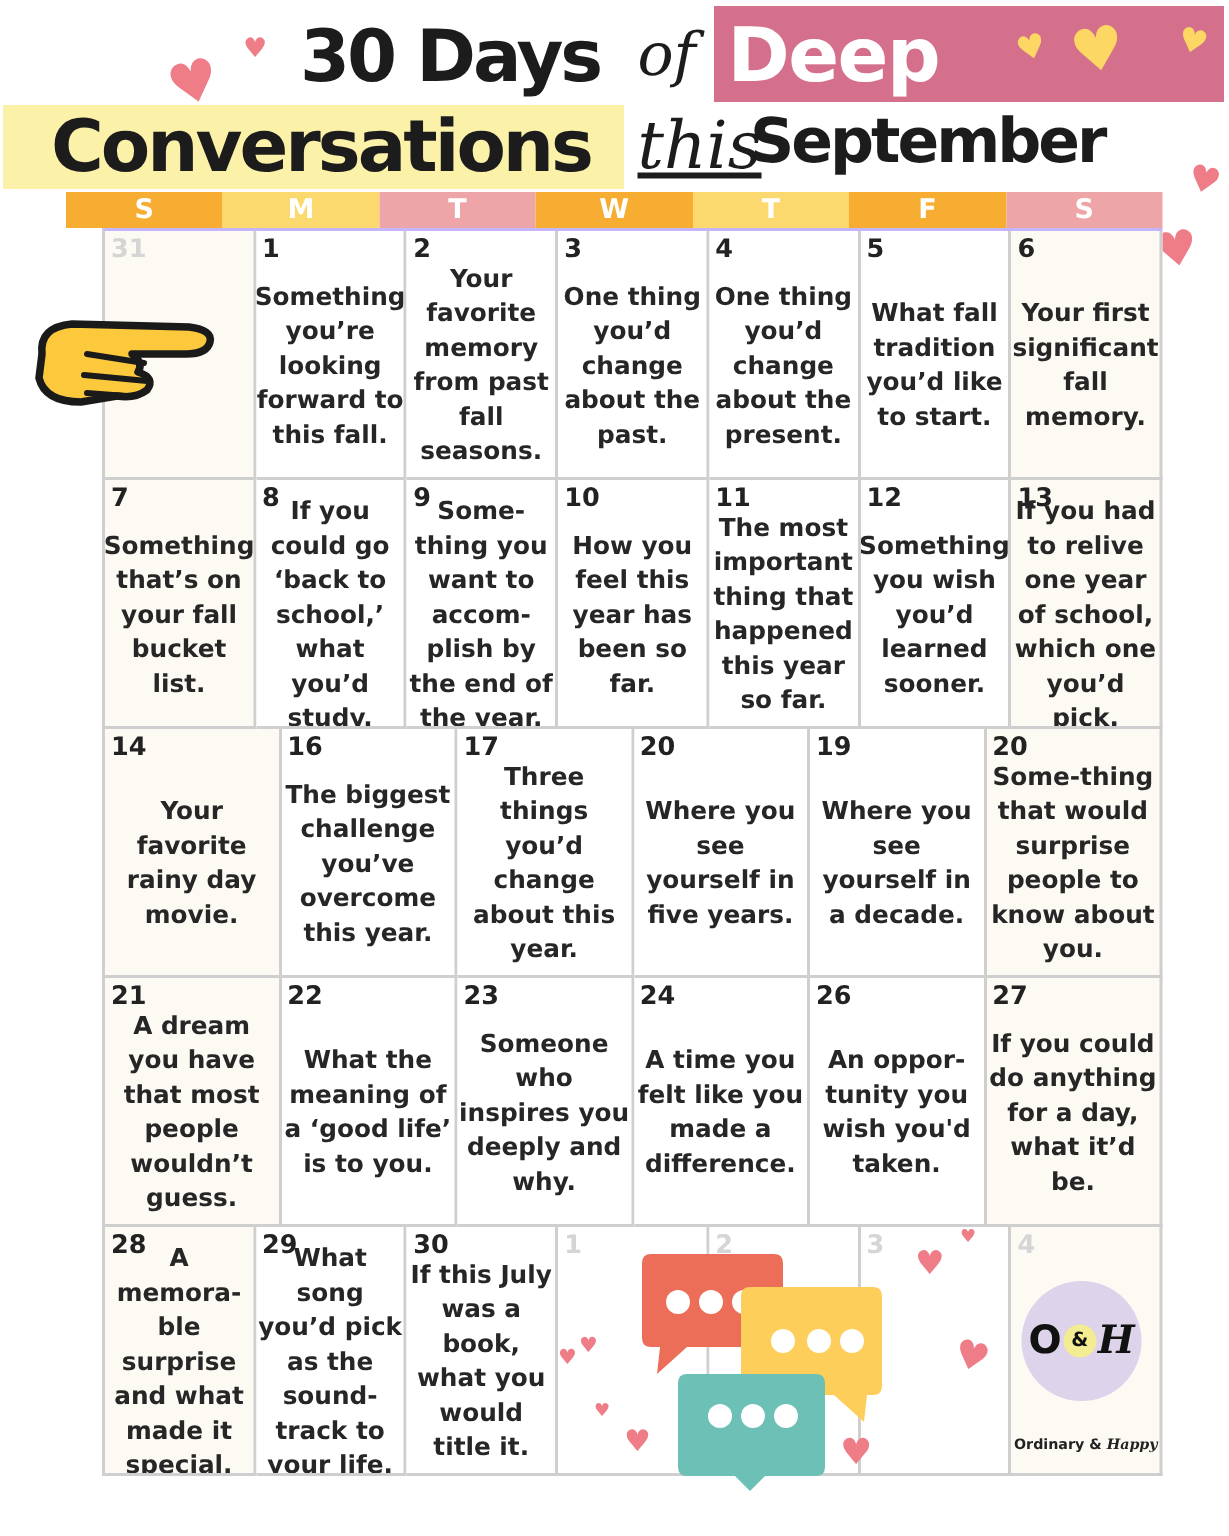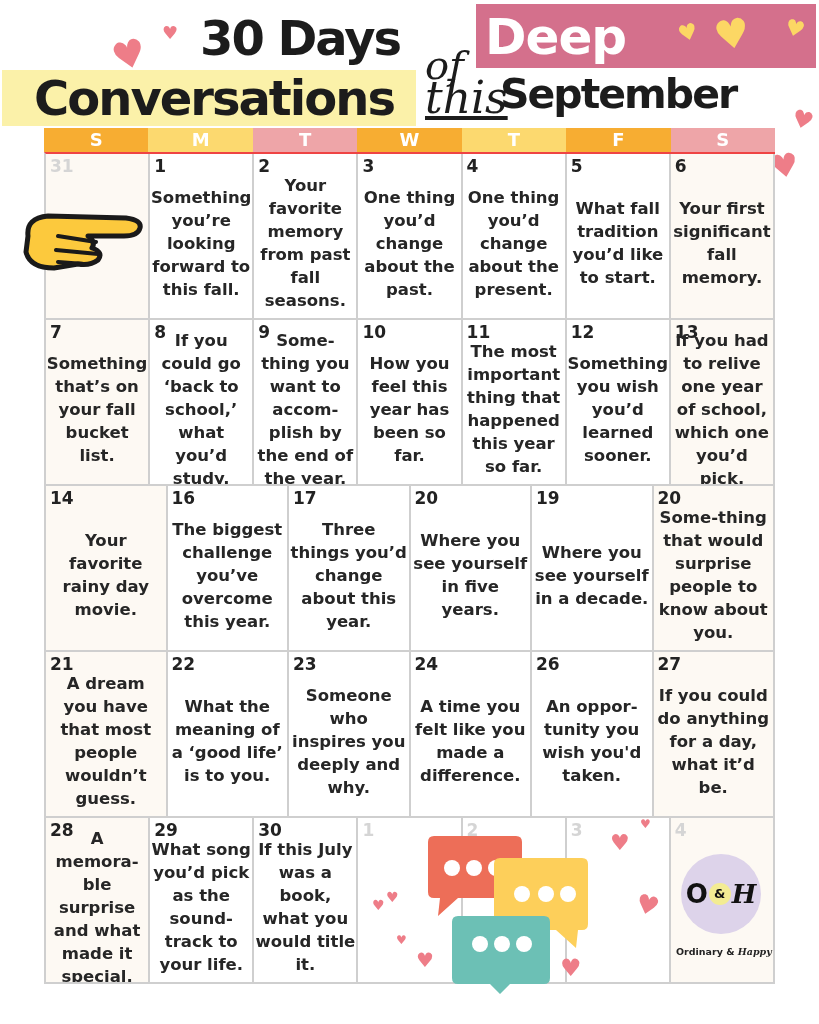--- a/index.html
+++ b/index.html
@@ -1,45 +1,45 @@
 <!DOCTYPE html>
 <html><head>
 <meta charset="utf-8">
 <style>
   html, body { margin:0; padding:0; }
   body { width:819px; height:1024px; background:#ffffff; position:relative; overflow:hidden; font-family:"DejaVu Sans", sans-serif; }
   .title-area { position:absolute; left:0; top:0; width:819px; height:128px; }
   .deep-bg { position:absolute; left:476px; top:4px; width:340px; height:64px; background:#d4708c; }
   .conv-bg { position:absolute; left:2px; top:70px; width:414px; height:56px; background:#fbf1a9; }
   .t-line1 { position:absolute; left:200px; top:10px; font-weight:bold; font-size:48px; letter-spacing:-2px; color:#1c1c1c; white-space:nowrap; }
-  .t-of { position:absolute; left:425px; top:14px; font-family:"DejaVu Serif", serif; font-style:italic; font-size:40px; color:#1c1c1c;margin-top:28px; }
+  .t-of { position:absolute; left:425px; top:14px; font-family:"DejaVu Serif", serif; font-style:italic; font-size:40px; color:#1c1c1c; }
   .t-deep { position:absolute; left:485px; top:8px; font-weight:bold; font-size:50px; color:#ffffff; letter-spacing:-1px; }
   .t-conv { position:absolute; left:34px; top:70px; font-weight:bold; font-size:48px; letter-spacing:-2px; color:#1c1c1c; white-space:nowrap; }
   .t-this { position:absolute; left:425px; top:72px; font-family:"DejaVu Serif", serif; font-style:italic; font-size:44px; color:#1c1c1c;text-decoration:underline; }
   .t-sept { position:absolute; left:500px; top:70px; font-weight:bold; font-size:41px; letter-spacing:-2px; color:#1c1c1c; white-space:nowrap; }
   .heart { position:absolute; color:#ee7d88; line-height:1; }
   .heart.yellow { color:#fcd764; }
 
   .calendar { position:absolute; left:44px; top:128px; width:731px; }
   .dow-row { display:flex; height:24px; }
   .dow { flex:1; color:#fff; font-weight:bold; font-size:18px; text-align:center; line-height:24px; }
-  .grid { border-left:2px solid #cfcfcf; border-top:2px solid #ef4444; }
+  .grid { border-left:2px solid #cfcfcf; border-top:2px solid #c4b5fd;margin-left:24px; }
   .week { display:flex; height:166px; }
   .cell { flex:1; border-right:2px solid #cfcfcf; border-bottom:2px solid #cfcfcf; position:relative; background:#fff; overflow:hidden; }
   .cell.weekend { background:#fdf9f3; }
   .daynum { position:absolute; left:4px; top:2px; font-weight:bold; font-size:17px; color:#222; }
   .daynum.muted { color:#d5d5d5; }
   .prompt { position:absolute; left:1px; right:1px; top:18px; bottom:4px; display:flex; align-items:center; justify-content:center; text-align:center; font-weight:bold; font-size:16.5px; line-height:23px; color:#262626; }
   .pointer { position:absolute; left:2px; top:58px; }
   .bubbles { position:absolute; left:384px; top:835px; }
   .logo { position:absolute; left:676px; top:854px; width:90px; text-align:center; }
   .logo-circle { width:80px; height:80px; border-radius:50%; background:#ddd3ea; margin:0 auto; display:flex; align-items:center; justify-content:center; font-weight:bold; font-size:26px; color:#111; }
   .logo-amp { display:inline-block; width:22px; height:22px; border-radius:50%; background:#f3ec93; font-size:13px; line-height:22px; text-align:center; margin:0 1px; }
   .logo-script { font-family:"DejaVu Serif", serif; font-style:italic; }
-  .logo-text { font-size:9.5px; font-weight:bold; color:#222; margin-top:12px; white-space:nowrap; }
+  .logo-text { font-size:9.5px; font-weight:bold; color:#222; margin-top:24px; white-space:nowrap; }
 </style>
 </head>
 <body>
 
 <div class="title-area">
   <div class="deep-bg"></div>
   <div class="conv-bg"></div>
   <span class="t-line1">30 Days</span>
   <span class="t-of">of</span>
   <span class="t-deep">Deep</span>

